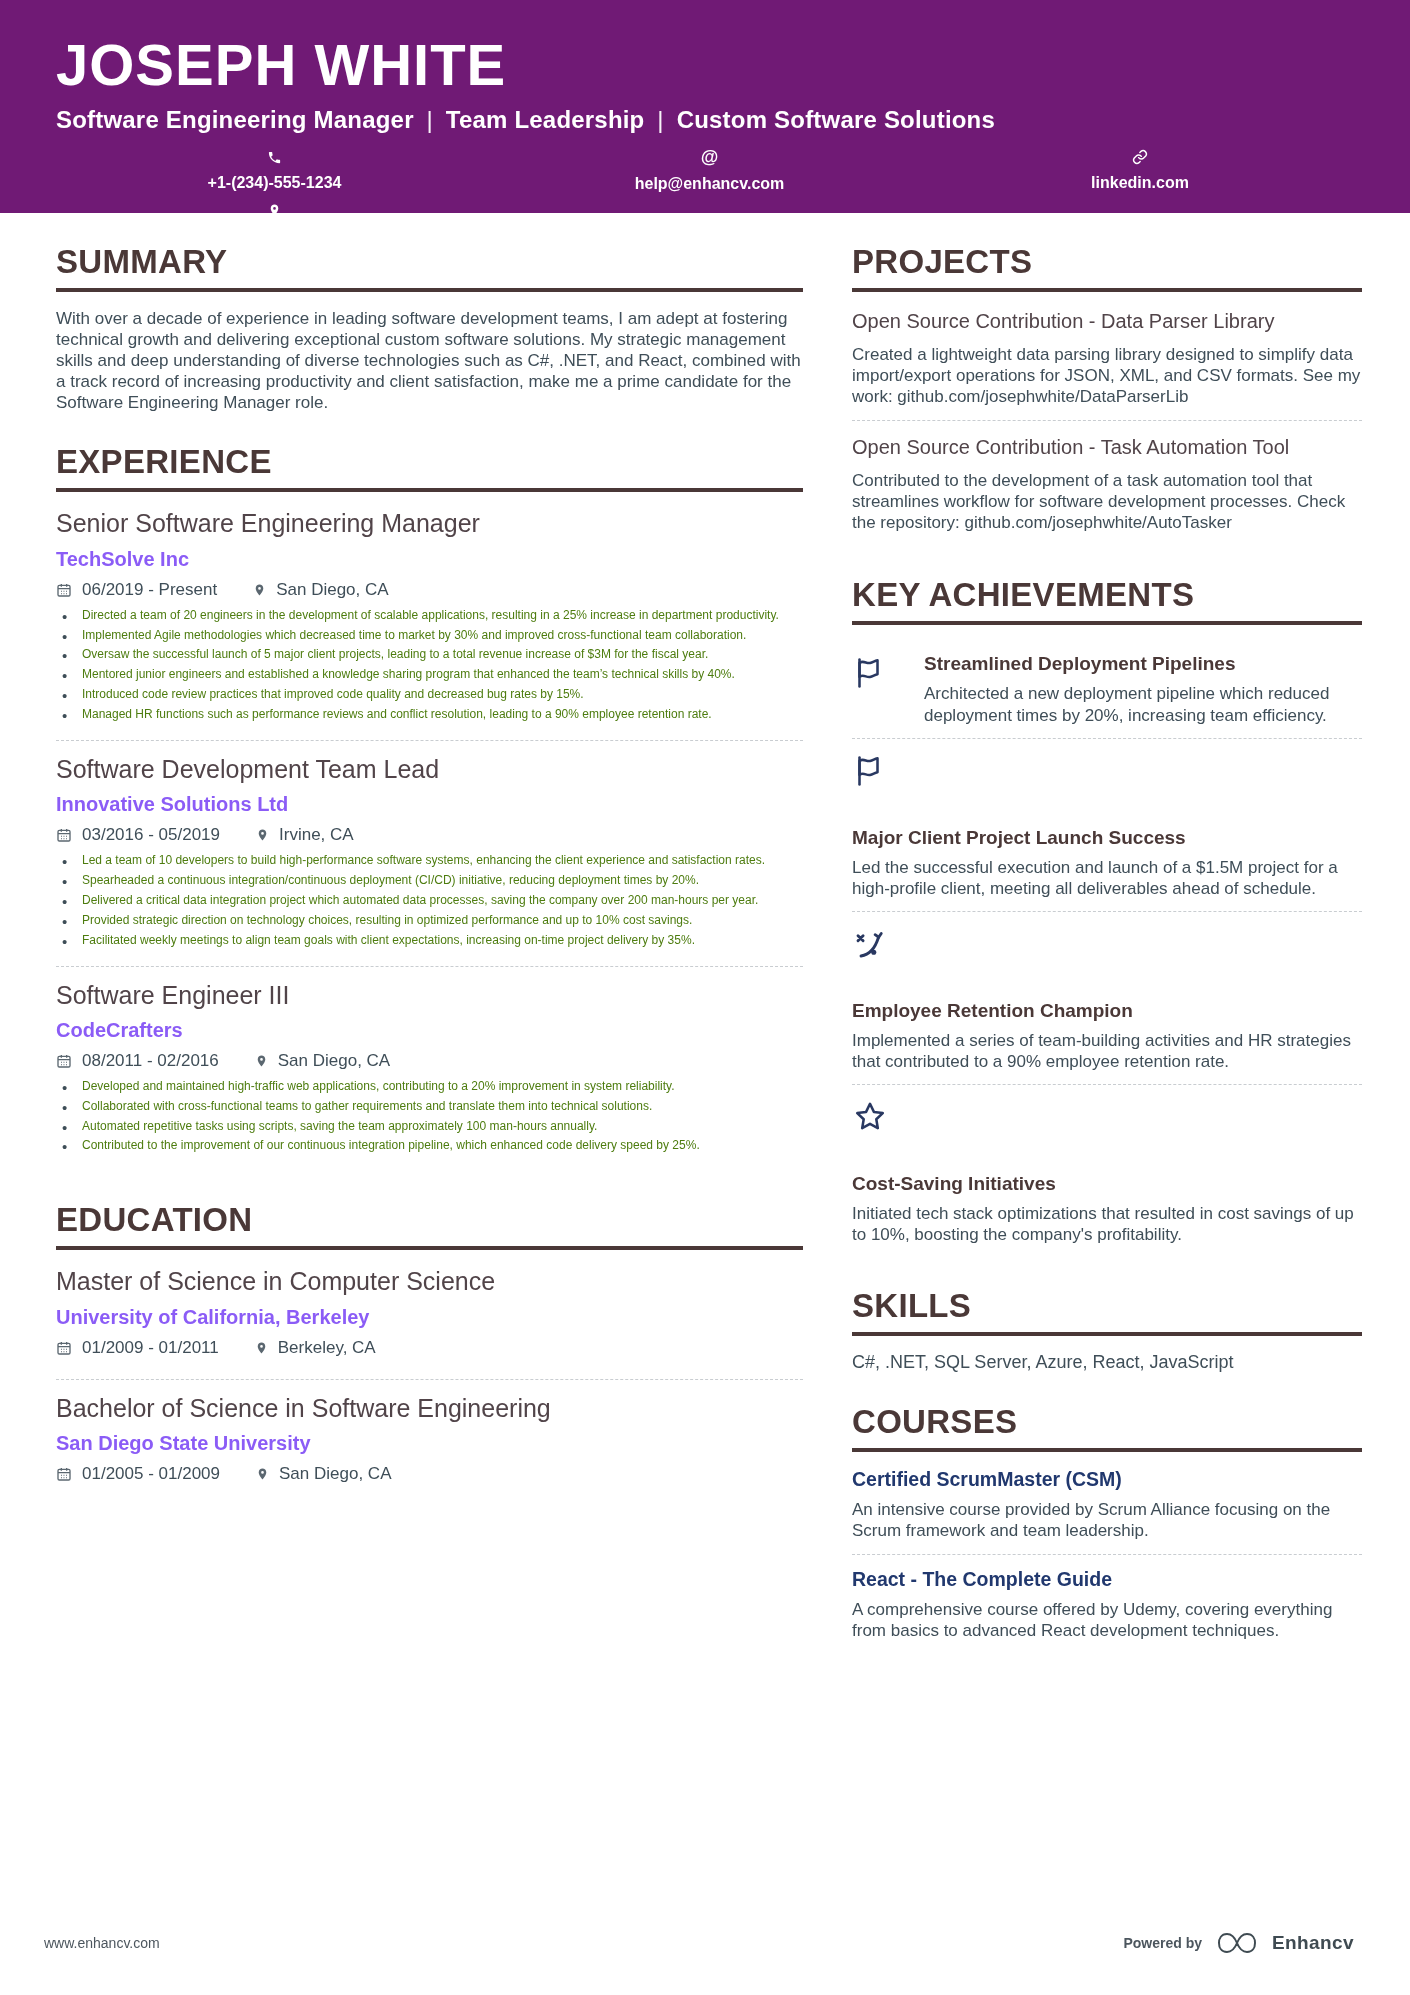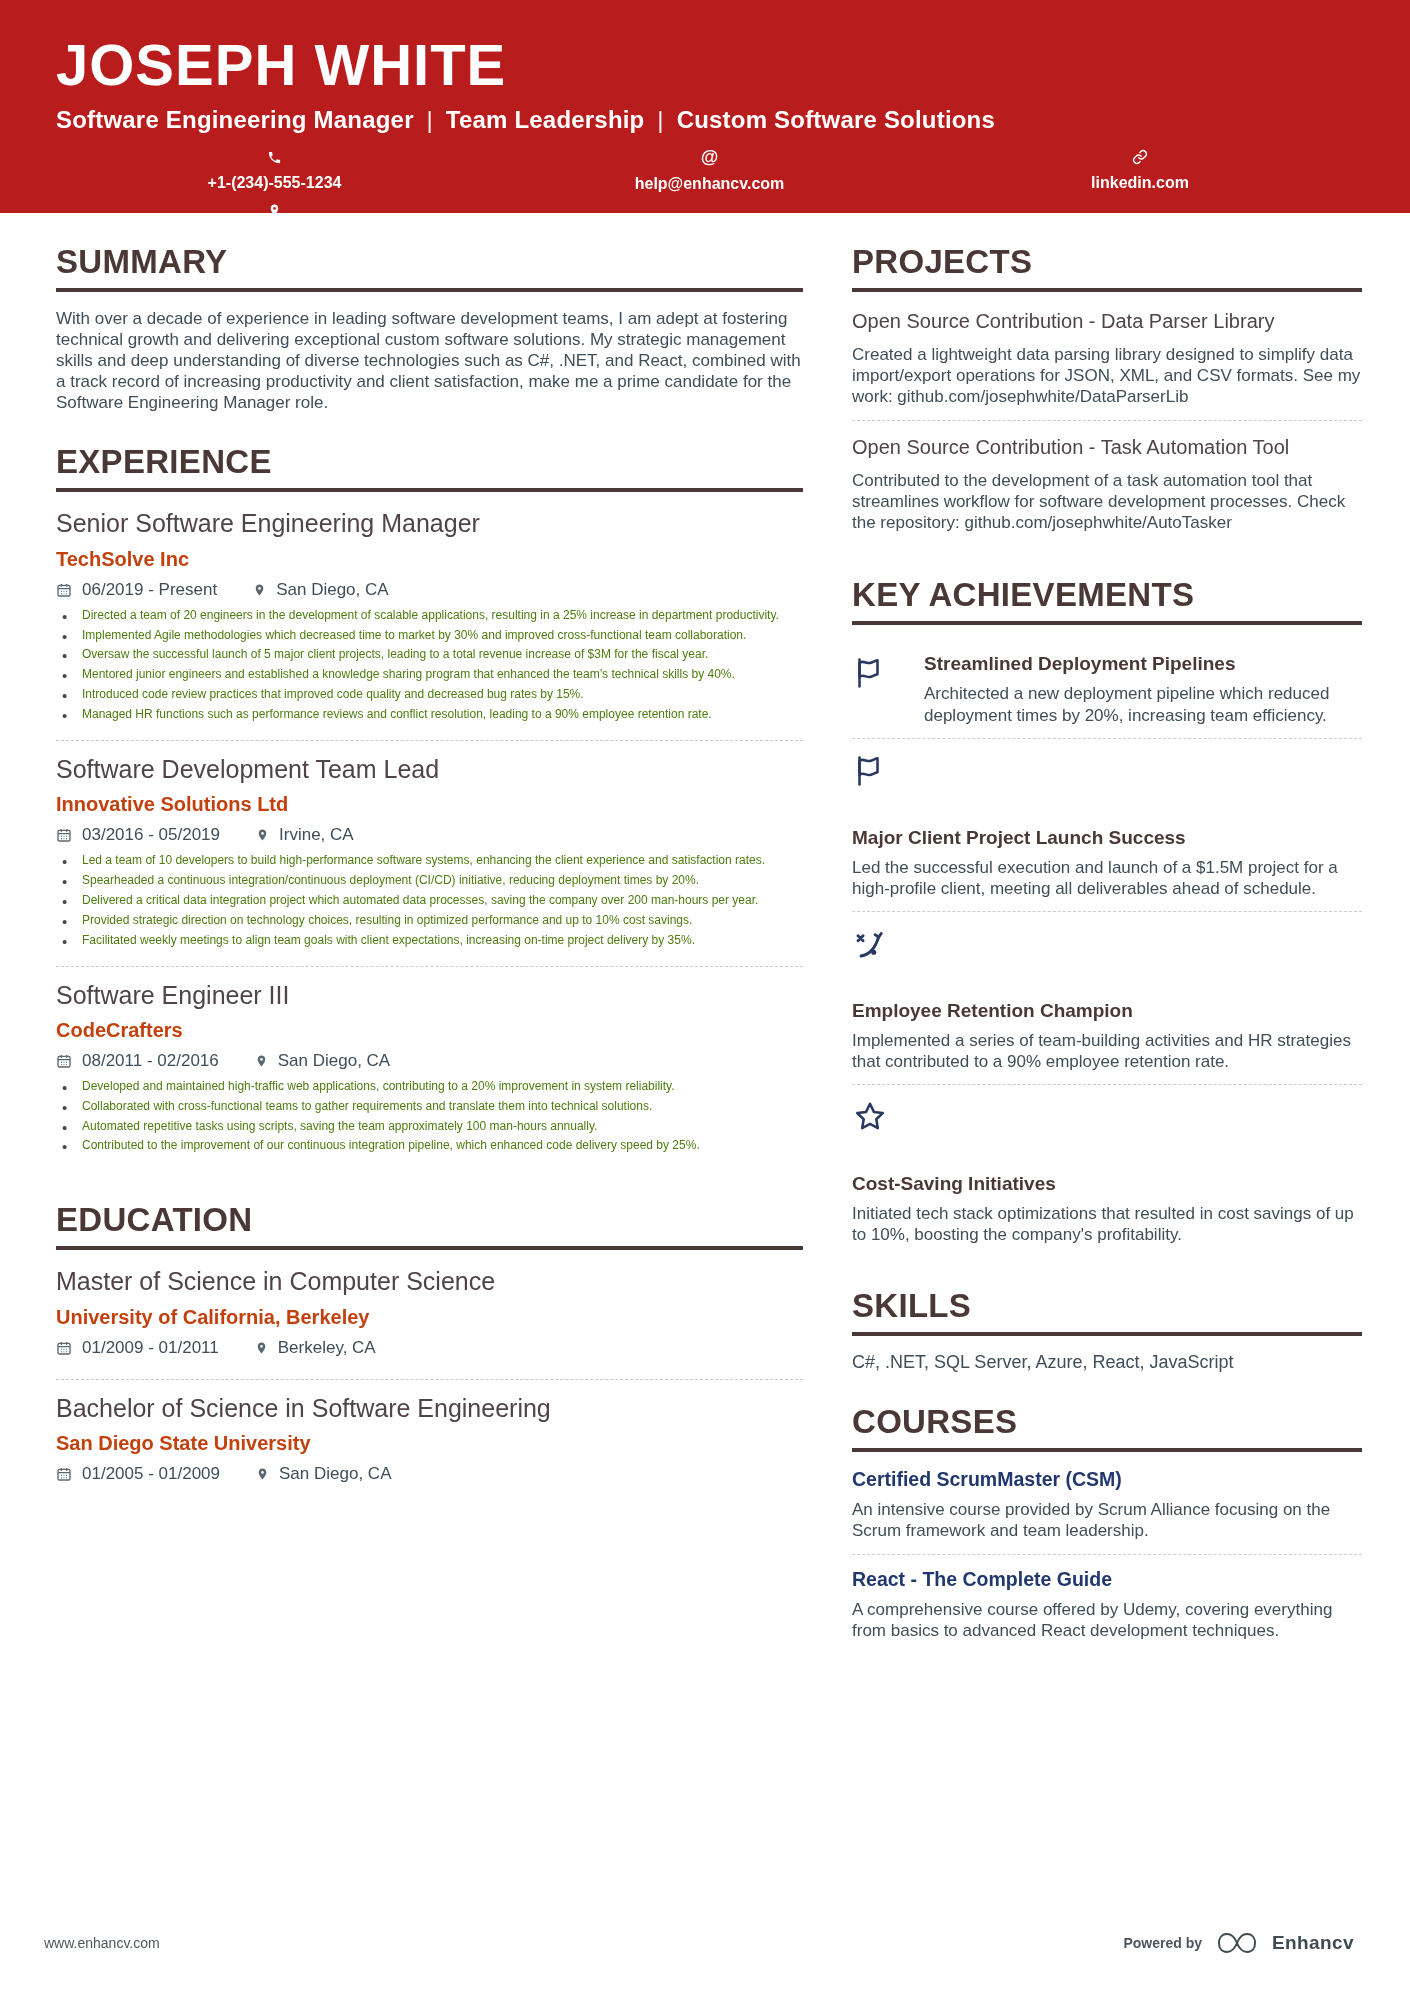--- a/index.html
+++ b/index.html
@@ -3,42 +3,42 @@
 <meta charset="utf-8">
 <style>
   * { margin:0; padding:0; box-sizing:border-box; }
   html,body { background:#ffffff; }
   body {
     width:1410px; height:1995px; position:relative; overflow:hidden;
     font-family:"Liberation Sans","DejaVu Sans",sans-serif;
     -webkit-font-smoothing:antialiased;
   }
   
-  .header { background:#b91c1c; color:#ffffff; padding:36px 56px 22px 56px; height:213px; }
+  .header { background:#701a75; color:#ffffff; padding:36px 56px 22px 56px; height:213px; }
   .h-name { font-size:58px; font-weight:800; letter-spacing:1px; line-height:1; }
   .h-sub  { font-size:24px; font-weight:700; margin-top:12px; letter-spacing:0.2px; }
   .h-sub .bar { font-weight:400; opacity:.95; padding:0 6px; }
   .contact { margin-top:14px; display:grid; grid-template-columns:437px 433px 1fr; row-gap:9px; font-size:16px; font-weight:700; align-items:center; }
   .c-item { display:flex; align-items:center; gap:9px; white-space:nowrap;flex-direction:column; }
   .c-item svg { flex:none; }
   .at-glyph { font-size:18px; font-weight:700; line-height:1; }
   
   .main { display:flex; padding:0 48px 0 56px; align-items:flex-start; }
   .col-left  { width:747px; flex:none; }
   .col-right { flex:1; margin-left:49px; min-width:0; }
   .section-h {
     font-size:33px; font-weight:800; color:#4a3837; letter-spacing:0.3px;
     border-bottom:4px solid #4a3837; padding-bottom:7px; margin:30px 0 16px 0;
   }
   .body-text { font-size:17px; line-height:1.24; color:#3f4e58; }
   
   .entry { padding-bottom:13px; }
   .entry + .entry { border-top:1px dashed #c9cdd1; padding-top:13px; }
   .e-title { font-size:25px; font-weight:400; color:#514449; line-height:1.25; margin-bottom:8px; }
-  .e-org   { font-size:20px; font-weight:700; color:#c2410c; margin-bottom:9px; }
+  .e-org   { font-size:20px; font-weight:700; color:#8b5cf6; margin-bottom:9px; }
   .e-meta  { display:flex; align-items:center; gap:10px; font-size:17px; color:#3f4e58; margin-bottom:8px; }
   .e-meta .m-loc { margin-left:26px; }
   .e-meta svg { flex:none; }
   ul.bullets { list-style:none; margin-top:2px; }
   ul.bullets li { position:relative; padding-left:26px; font-size:12px; line-height:1.24; color:#4d7c0f; margin-bottom:5px; }
   ul.bullets li::before { content:"•"; position:absolute; left:6px; top:0; color:#3f4e58; font-size:15px; }
   
   .p-title { font-size:20px; font-weight:400; color:#514449; line-height:1.3; margin-bottom:10px; }
   .course-title { font-size:19.5px; font-weight:700; color:#21386e; margin-bottom:8px; }
   

